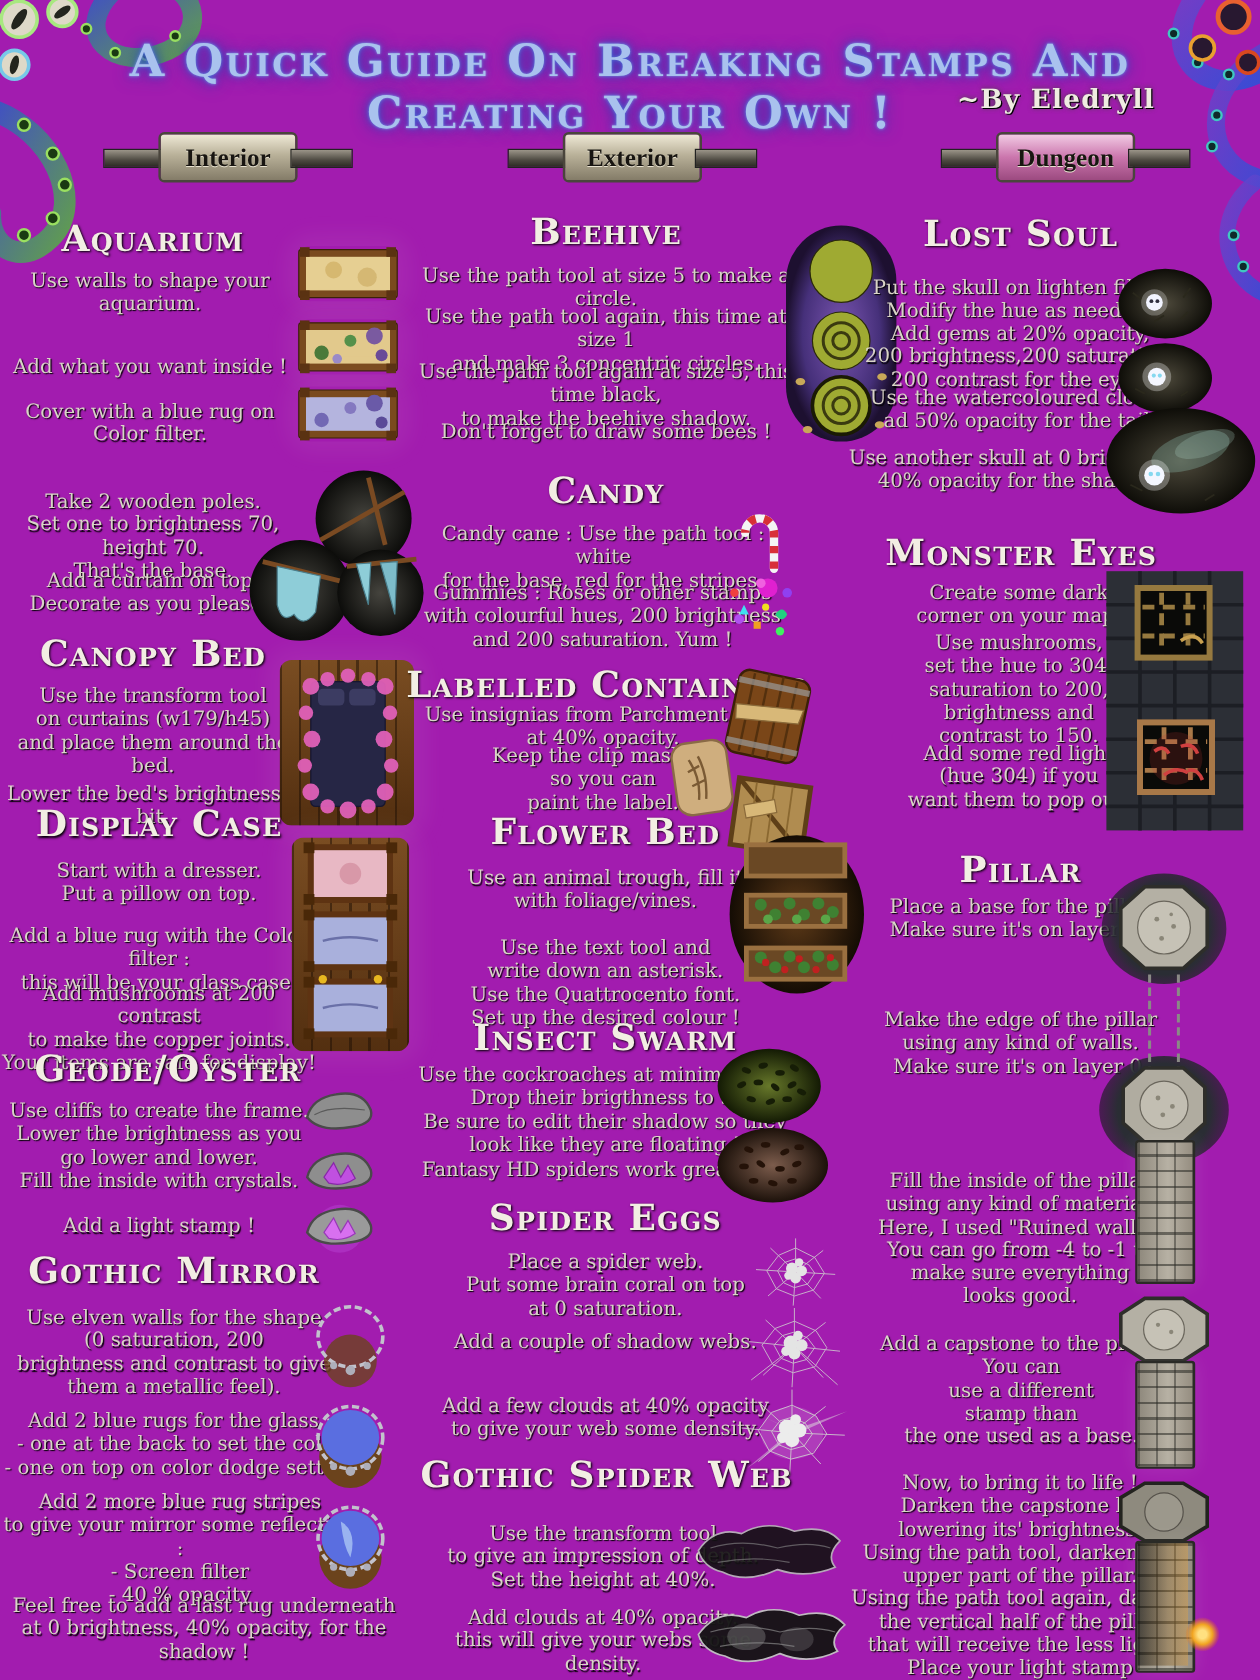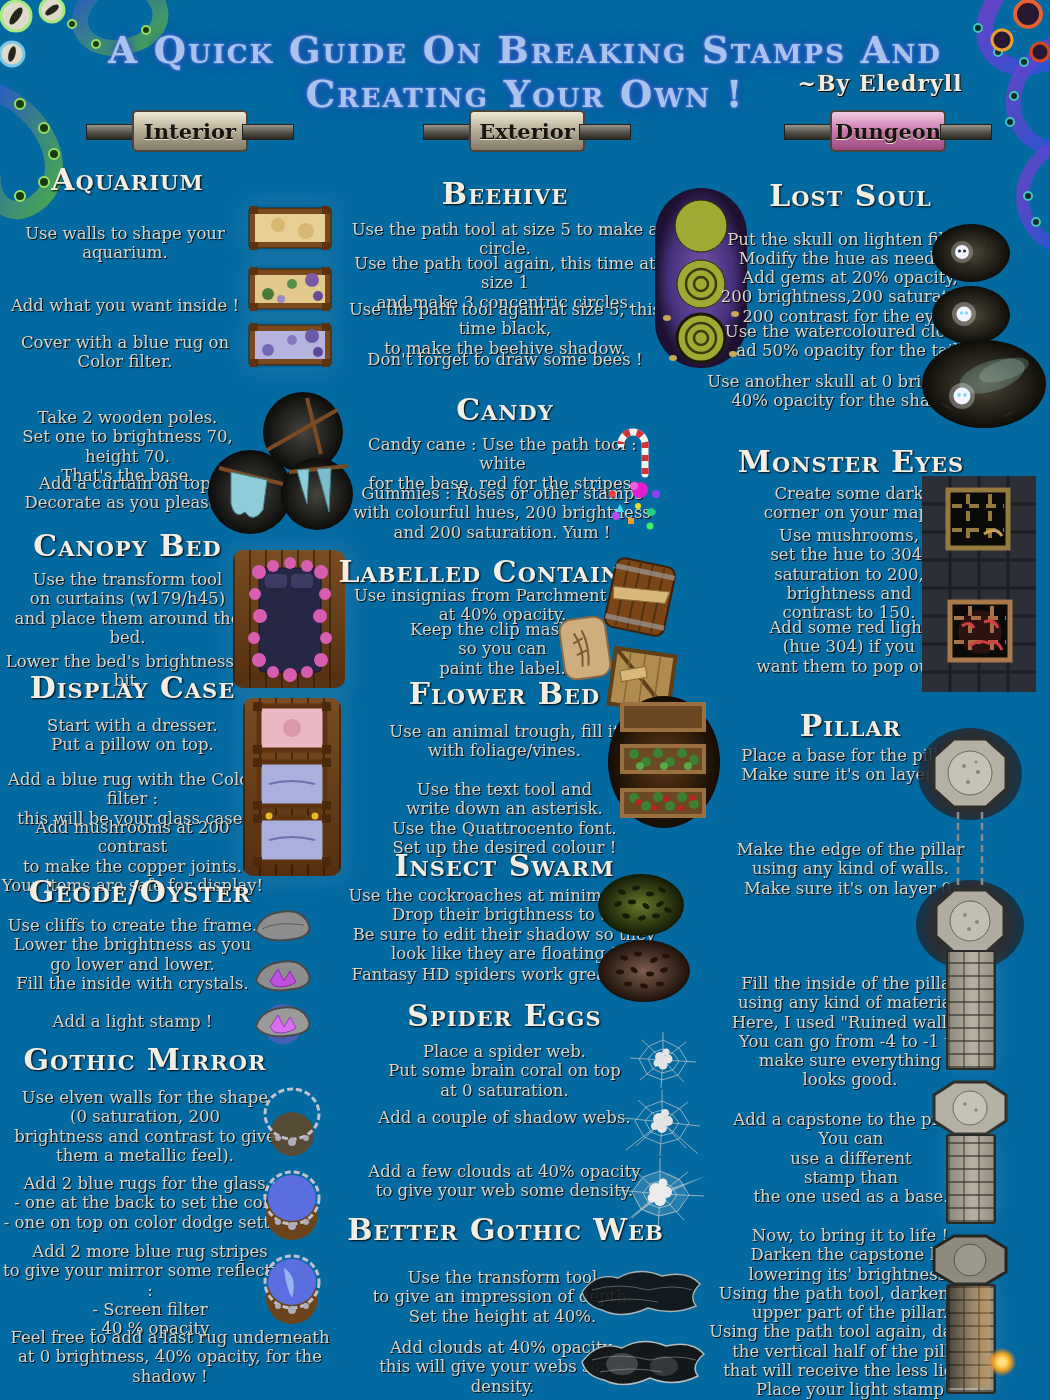--- a/index.html
+++ b/index.html
@@ -1,16 +1,16 @@
 <!DOCTYPE html>
 <html><head>
 <meta charset="utf-8">
 <style>
   html,body{margin:0;padding:0;background:#000;}
-  #page{position:relative;width:1050px;height:1400px;background:#0369a1;overflow:hidden;
+  #page{position:relative;width:1050px;height:1400px;background:#a21caf;overflow:hidden;
         font-family:"DejaVu Serif", serif;color:#d9d4c7;}
   .h{position:absolute;text-align:center;font-variant:small-caps;font-weight:bold;
      color:#f2eee3;font-size:30px;letter-spacing:1px;line-height:1.05;
      text-shadow:1px 1px 2px #000;}
   .t{position:absolute;text-align:center;white-space:pre-line;font-size:16.5px;
      line-height:1.17;color:#d9d4c7;text-shadow:1px 1px 1px #000;}
   #main-title{position:absolute;left:30px;top:28px;width:990px;text-align:center;
      font-variant:small-caps;font-weight:bold;font-size:37px;letter-spacing:2px;
      color:#a9c2ee;text-shadow:0 0 5px #3b5fd6,0 0 14px #1e3cae,0 0 2px #d6e4ff;}
   #byline{position:absolute;left:700px;top:70px;width:360px;text-align:center;
@@ -18,21 +18,21 @@
      text-shadow:1px 1px 0 #000,0 0 4px #444;}
   .stamp{position:absolute;top:110px;height:42px;}
   .stamp .rodl,.stamp .rodr{position:absolute;top:14px;width:50px;height:14px;
      background:linear-gradient(#9a9488,#4e4a42 60%,#2c2a24);border:1px solid #222;}
   .stamp .rodl{left:0;} .stamp .rodr{right:0;}
   .stamp .body{position:absolute;left:46px;top:0;width:116px;height:42px;
      border:2px solid #4a453c;border-radius:5px;box-sizing:border-box;
      background:linear-gradient(#efe9d6,#b9b199 45%,#847c68);
      display:flex;align-items:center;justify-content:center;}
   .stamp.pink .body{background:linear-gradient(#f2cbe4,#cb76ad 50%,#9c4a80);}
-  .stamp .lbl{font-size:21px;font-weight:bold;color:#181511;text-shadow:0 1px 0 #e8e2d0;}
+  .stamp .lbl{font-size:21px;font-weight:bold;color:#181511;text-shadow:0 1px 0 #e8e2d0;font-family:Liberation Serif, serif;}
   .wood{background:linear-gradient(#74481f,#5c3716 60%,#4a2a0e);
      background-image:repeating-linear-gradient(90deg,rgba(30,15,4,.5) 0 2px,transparent 2px 16px),
      linear-gradient(#7a4d22,#532f10);}
   .vig{position:absolute;border-radius:10px;box-shadow:0 0 22px 8px rgba(250,245,230,.07);}
   .disc{position:absolute;border-radius:50%;
      background:radial-gradient(circle,#2a2d34 0 55%,rgba(22,24,28,.6) 78%,transparent 100%);}
   .stonecol{position:absolute;border:2px solid #2a2a26;border-radius:3px;
      background-color:#a39d90;
      background-image:repeating-linear-gradient(0deg,rgba(40,40,35,.55) 0 2px,transparent 2px 13px),
      repeating-linear-gradient(90deg,rgba(40,40,35,.45) 0 2px,transparent 2px 15px),
@@ -119,21 +119,21 @@
     <div class="rodr"></div>
   </div>
   <div class="stamp pink" style="left:784px;width:208px;">
     <div class="rodl"></div>
     <div class="body">
         <span class="lbl">Dungeon</span>
       </div>
     <div class="rodr"></div>
   </div>
 
-  <div class="h" style="left:0;top:164px;width:255px;">Aquarium</div>
+  <div class="h" style="left:0;top:184px;width:255px;">Aquarium</div>
   <div class="t" style="left:0;top:224px;width:250px;">Use walls to shape your aquarium.</div>
   <div class="t" style="left:0;top:296px;width:250px;">Add what you want inside !</div>
   <div class="t" style="left:0;top:333px;width:250px;">Cover with a blue rug on Color filter.</div>
   <svg class="vig" style="left:248px;top:205px" width="84" height="46" viewBox="0 0 84 46">
     <rect x="1" y="3" width="82" height="40" rx="2" fill="#7a4a1e" stroke="#3a2008"></rect>
     <rect x="7" y="9" width="70" height="28" fill="#e6cf92"></rect>
     <circle cx="30" cy="20" r="7" fill="#d2b168" opacity=".8"></circle>
       <circle cx="58" cy="26" r="8" fill="#cdae66" opacity=".7"></circle>
     <rect x="2" y="1" width="8" height="8" fill="#5a3212"></rect>
       <rect x="74" y="1" width="8" height="8" fill="#5a3212"></rect>
@@ -551,21 +551,21 @@
     </g>
     <g fill="#ececec">
         <circle cx="44" cy="38" r="7"></circle>
         <circle cx="54" cy="40" r="6"></circle>
         <circle cx="48" cy="48" r="6"></circle>
         <circle cx="40" cy="46" r="4.5"></circle>
         <circle cx="51" cy="31" r="4.5"></circle>
       </g>
   </svg>
 
-  <div class="h" style="left:338px;top:1214px;width:335px;">Better Gothic Web</div>
+  <div class="h" style="left:338px;top:1214px;width:335px;">Gothic Spider Web</div>
   <div class="t" style="left:350px;top:1268px;width:305px;">Use the transform tool
 to give an impression of depth.
 Set the height at 40%.</div>
   <div class="t" style="left:350px;top:1338px;width:305px;">Add clouds at 40% opacity.
 this will give your webs some
 density.</div>
   <svg style="left:578px;top:1262px" width="126" height="60" viewBox="0 0 126 60">
     <path d="M4,30 Q18,10 40,16 Q60,4 84,14 Q110,8 122,22 Q110,34 118,44 Q94,54 70,46 Q44,58 24,48 Q8,44 4,30 Z" fill="#121212" stroke="#b8b8b8" stroke-width="1.4" opacity=".9"></path>
     <path d="M14,28 Q40,20 70,28 Q96,22 114,28 M20,40 Q50,34 80,40" stroke="#8a8a8a" fill="none" opacity=".6"></path>
   </svg>

